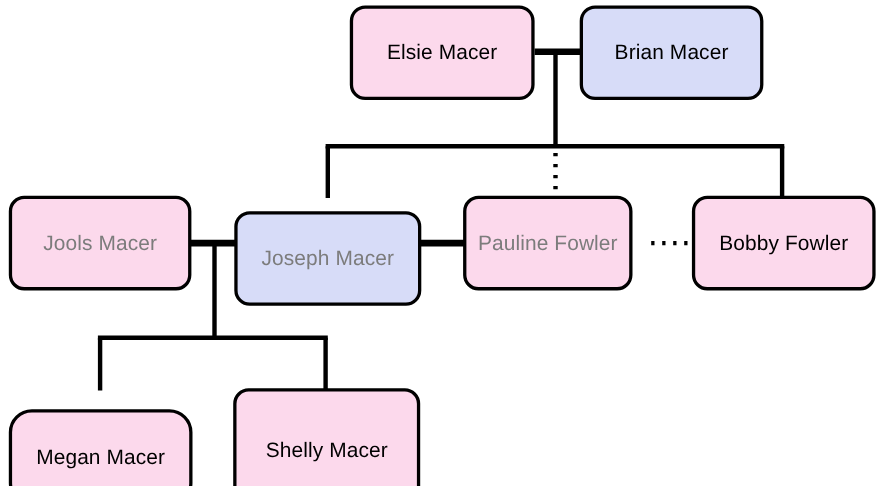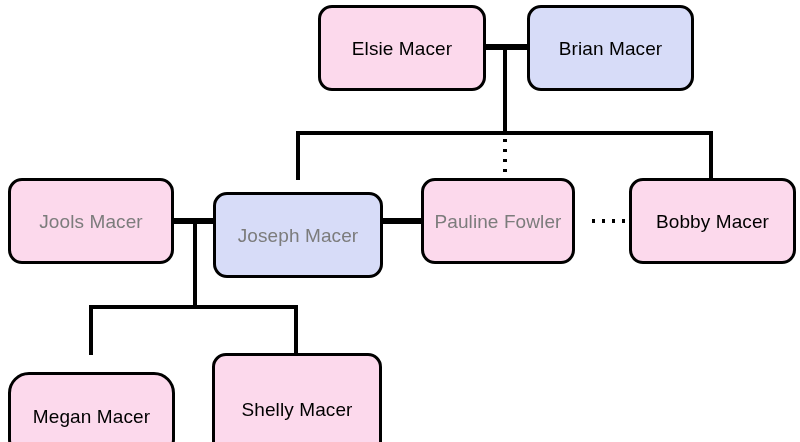--- a/index.html
+++ b/index.html
@@ -92,21 +92,21 @@
 
   <div class="node male txt-muted" style="left:213px; top:192px; width:170px; height:86px;">
     <span class="node-label">Joseph Macer</span>
   </div>
 
   <div class="node female txt-muted" style="left:421px; top:178px; width:154px; height:86px;">
     <span class="node-label">Pauline Fowler</span>
   </div>
 
   <div class="node female txt-dark" style="left:629px; top:178px; width:167px; height:86px;">
-    <span class="node-label">Bobby Macer</span>
+    <span class="node-label">Bobby Fowler</span>
   </div>
 
   <div class="node female txt-dark" style="left:8px; top:372px; width:167px; height:88px;border-radius:21px;">
     <span class="node-label">Megan Macer</span>
   </div>
 
   <div class="node female txt-dark" style="left:212px; top:353px; width:170px; height:112px;">
     <span class="node-label">Shelly Macer</span>
   </div>
 

